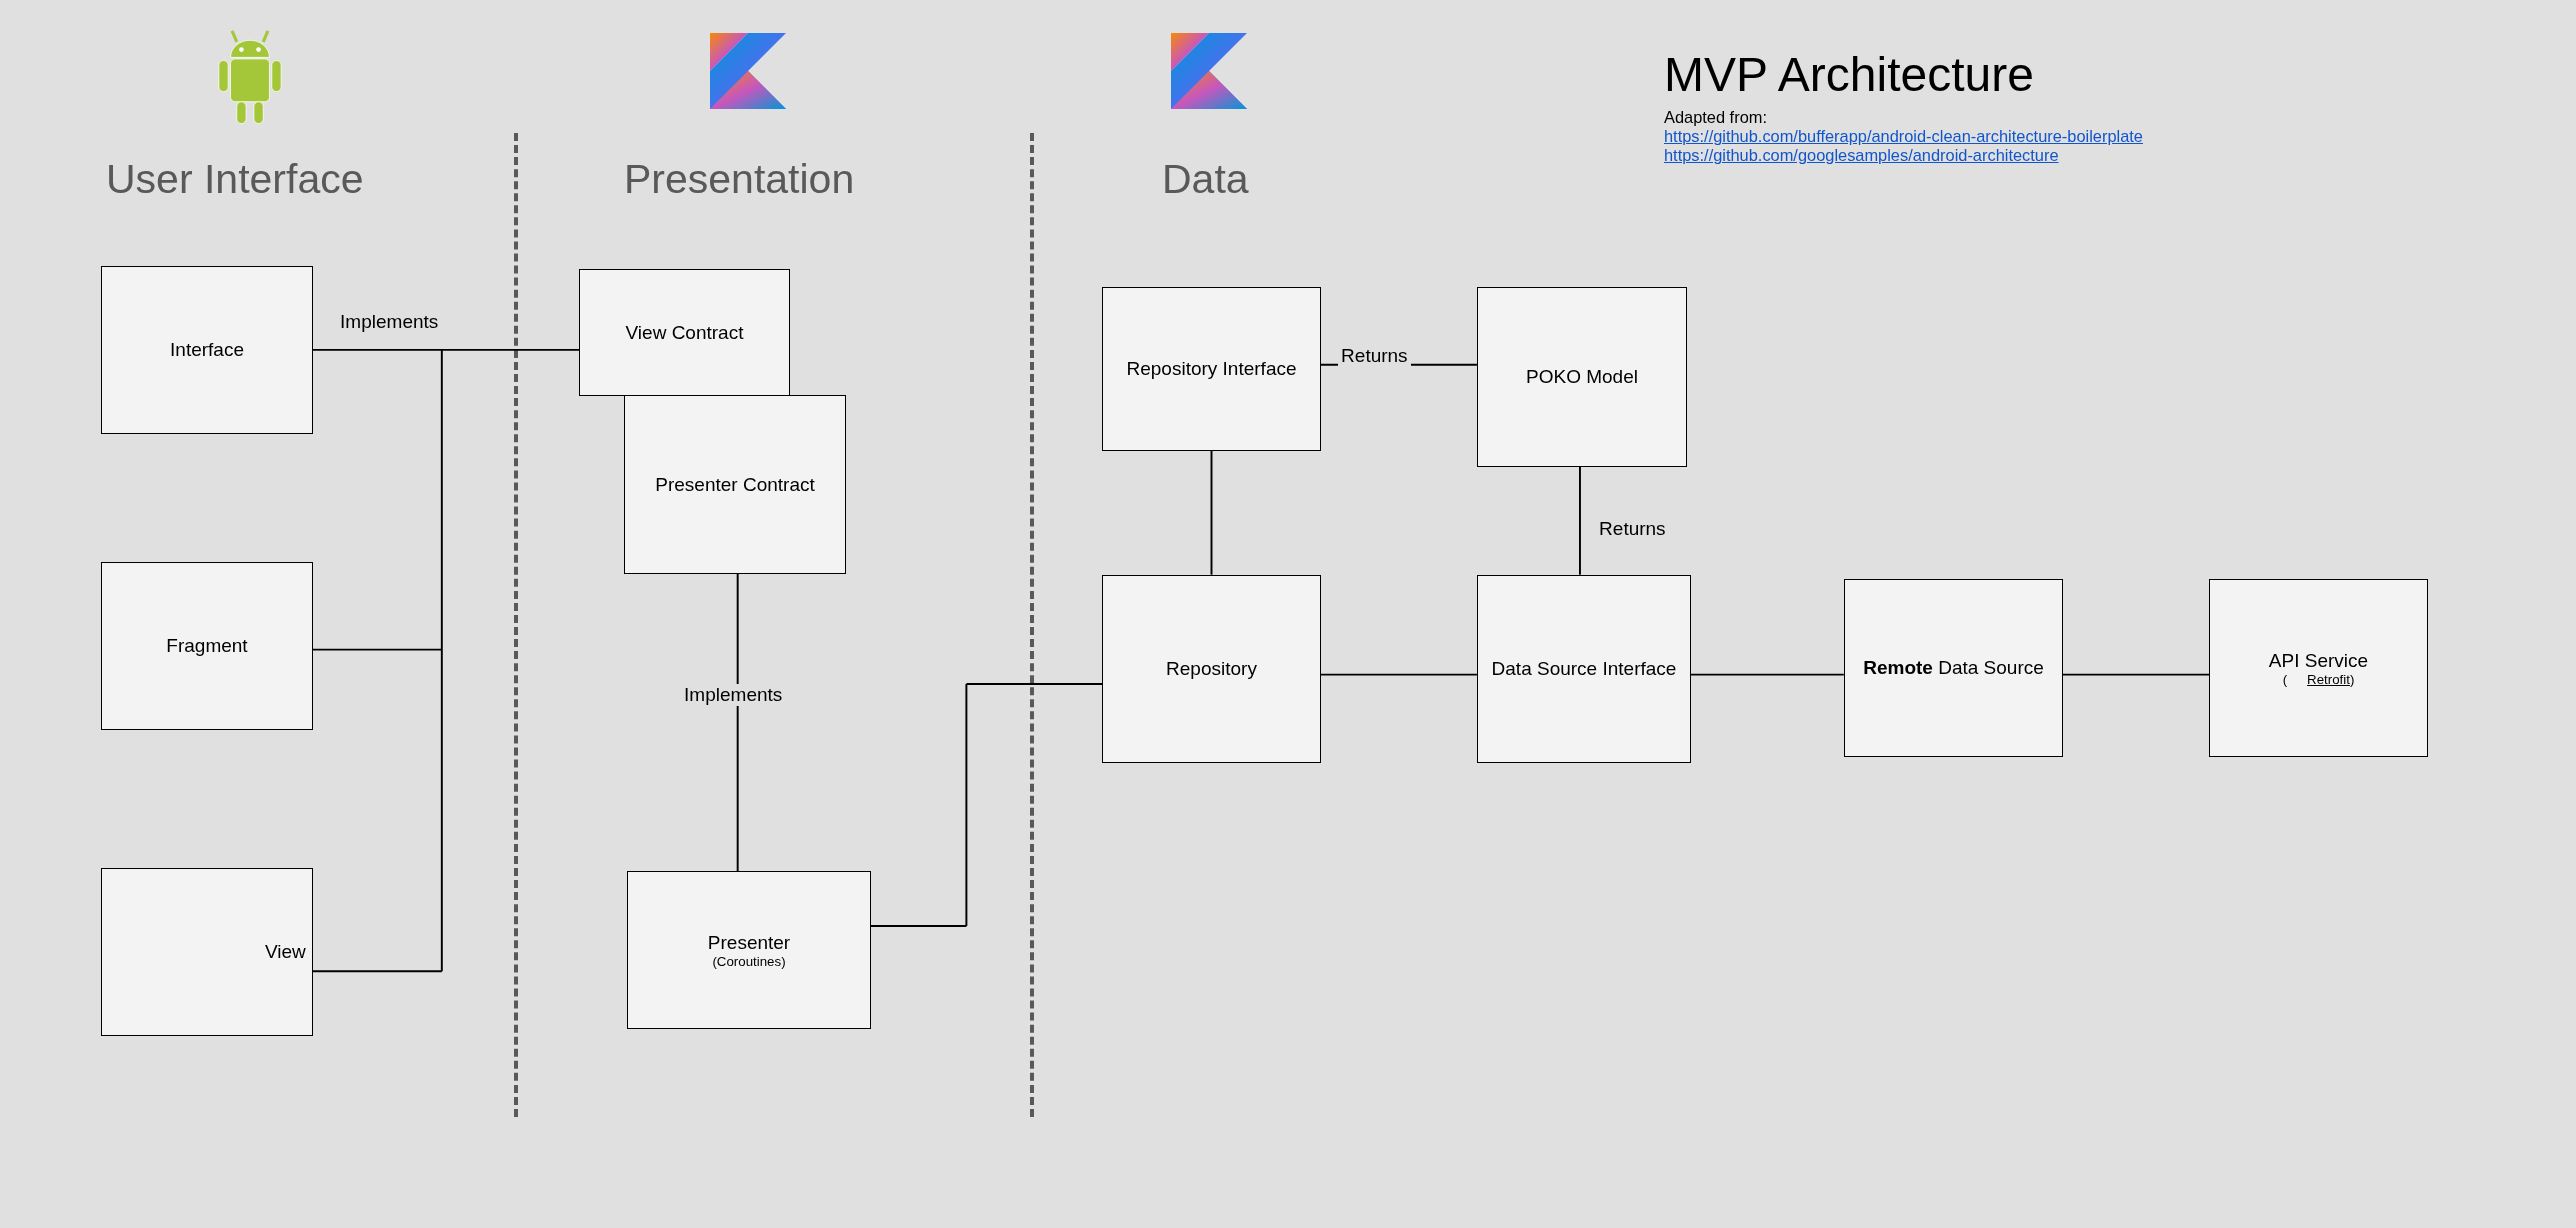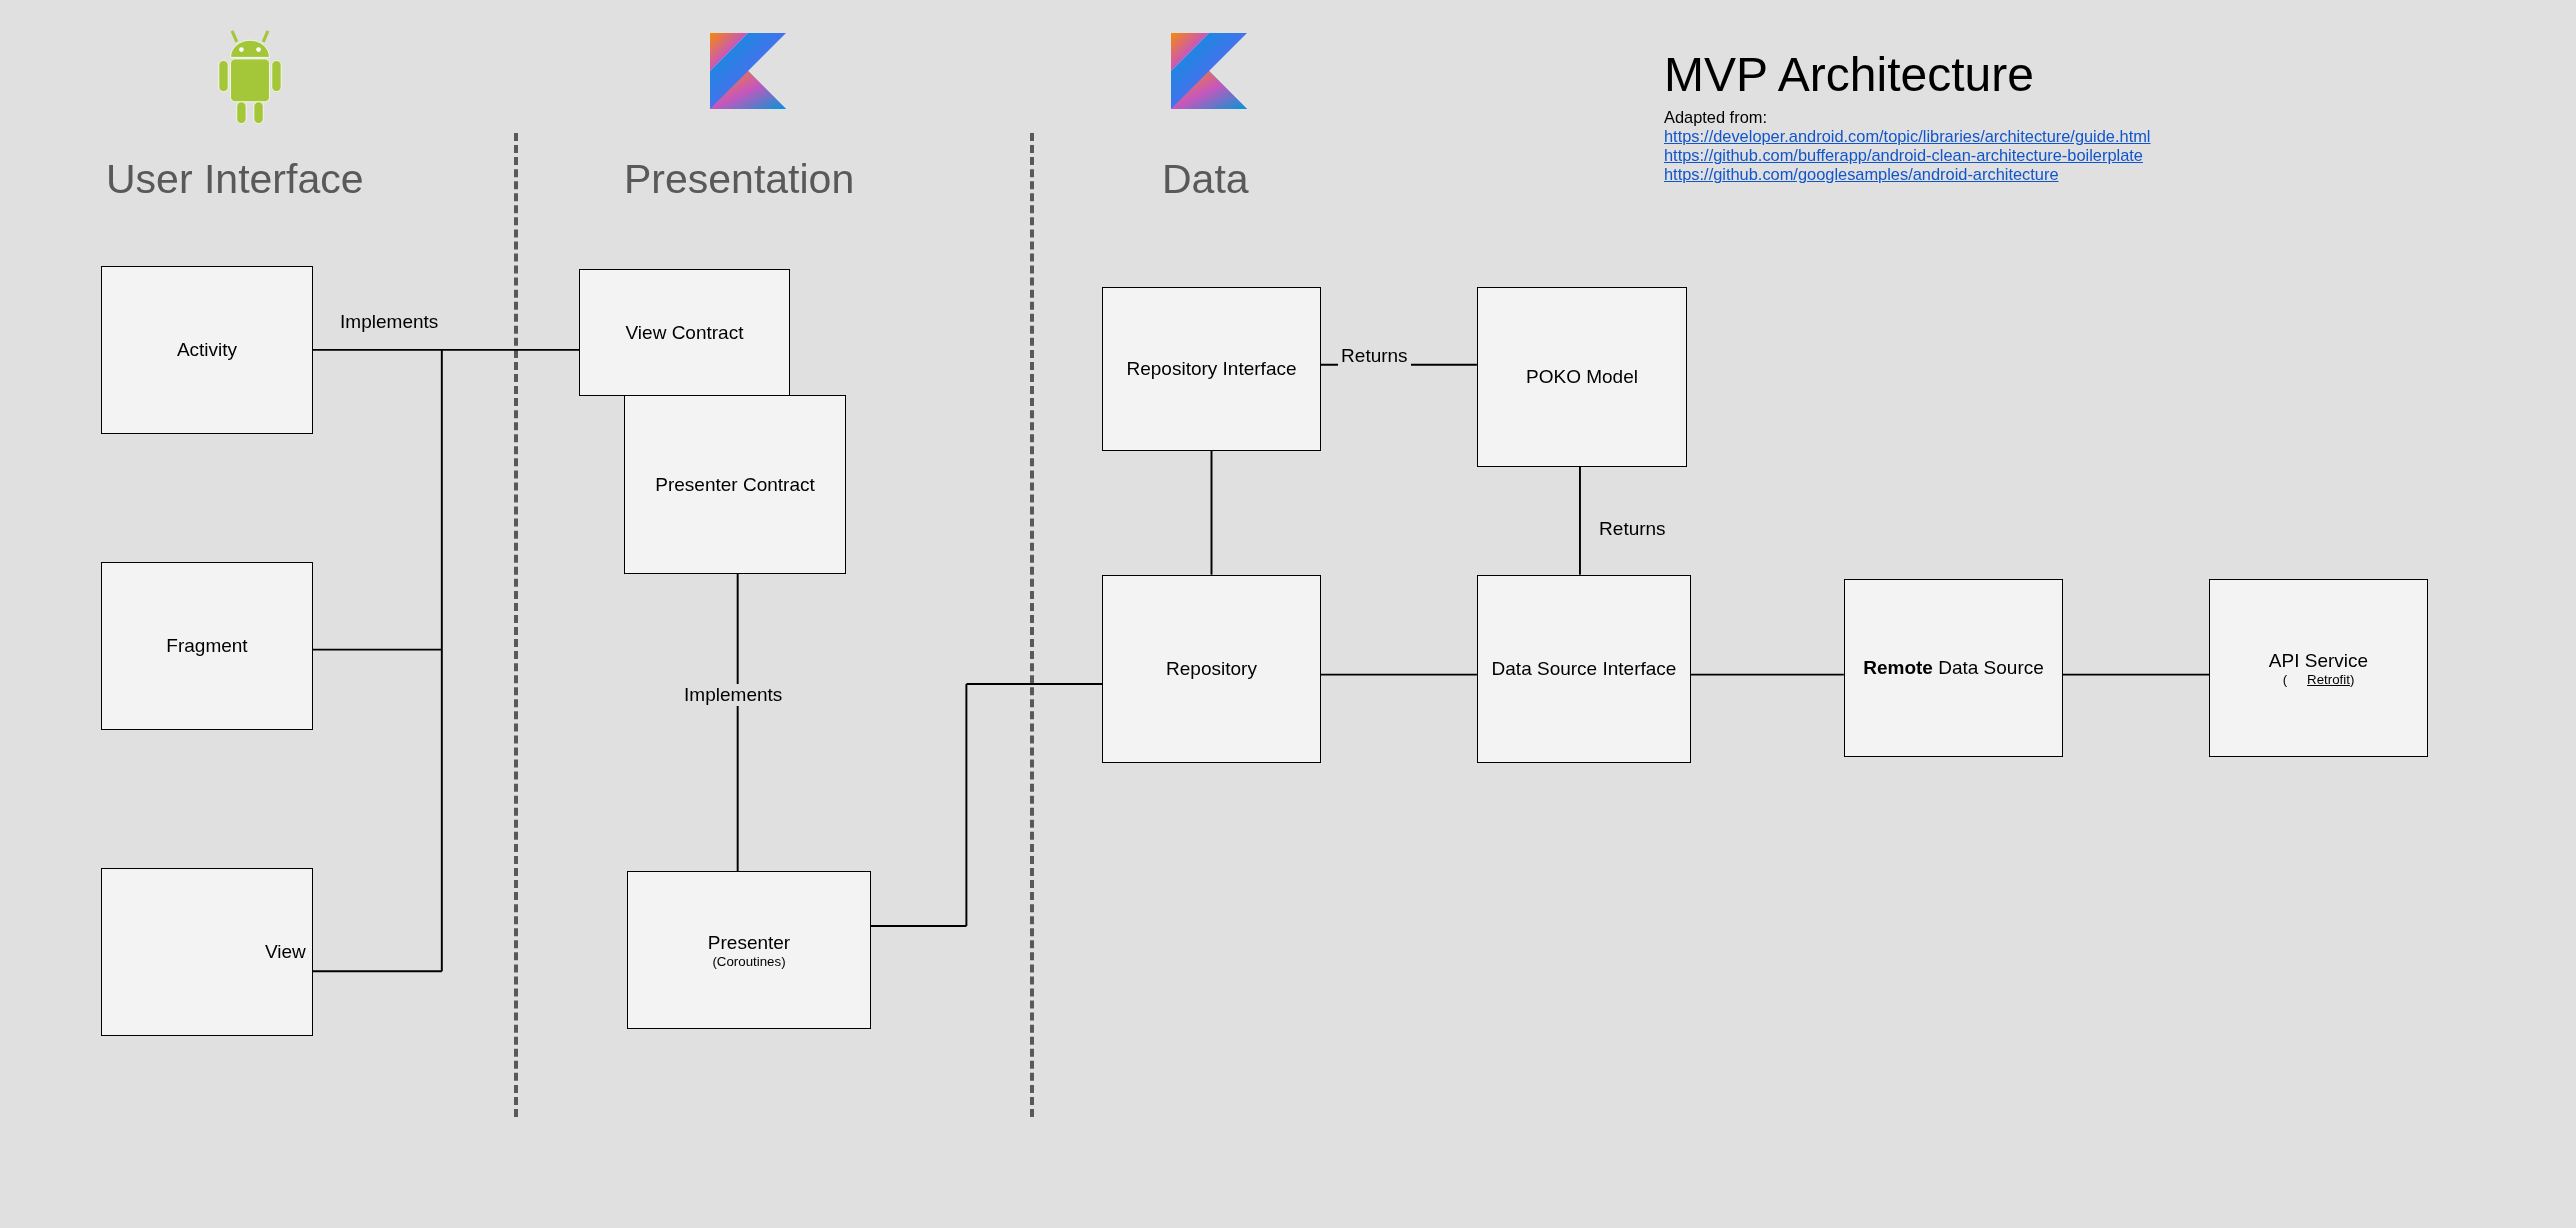--- a/index.html
+++ b/index.html
@@ -132,21 +132,21 @@
   <line x1="2024" y1="598" x2="2024" y2="736"></line>
 
   <line x1="1692" y1="864" x2="1892" y2="864"></line>
 
   <line x1="2166" y1="864" x2="2362" y2="864"></line>
 
   <line x1="2642" y1="864" x2="2830" y2="864"></line>
 </svg>
 
 <div class="box" style="left:101px; top:266px; width:212px; height:168px;">
-    <span>Activity</span>
+    <span>Interface</span>
   </div>
 <div class="box" style="left:101px; top:562px; width:212px; height:168px;">
     <span>Fragment</span>
   </div>
 <div class="box" style="left:101px; top:868px; width:212px; height:168px;align-items:flex-end;">
     <span>View</span>
   </div>
 
 <div class="box" style="left:579px; top:269px; width:211px; height:127px;">
     <span>View Contract</span>
@@ -180,17 +180,16 @@
 </div>
 
 <div class="edge-label" style="left:337px; top:311px;">Implements</div>
 <div class="edge-label" style="left:681px; top:684px;">Implements</div>
 <div class="edge-label" style="left:1338px; top:345px;">Returns</div>
 <div class="edge-label" style="left:1596px; top:518px;">Returns</div>
 
 <div class="title-block">
   <h1>MVP Architecture</h1>
   <div class="adapted">Adapted from:</div>
-  <a href="#">https://developer.android.com/topic/libraries/architecture/guide.html</a>
   <a href="#">https://github.com/bufferapp/android-clean-architecture-boilerplate</a>
   <a href="#">https://github.com/googlesamples/android-architecture</a>
 </div>
 
 
 </body></html>

